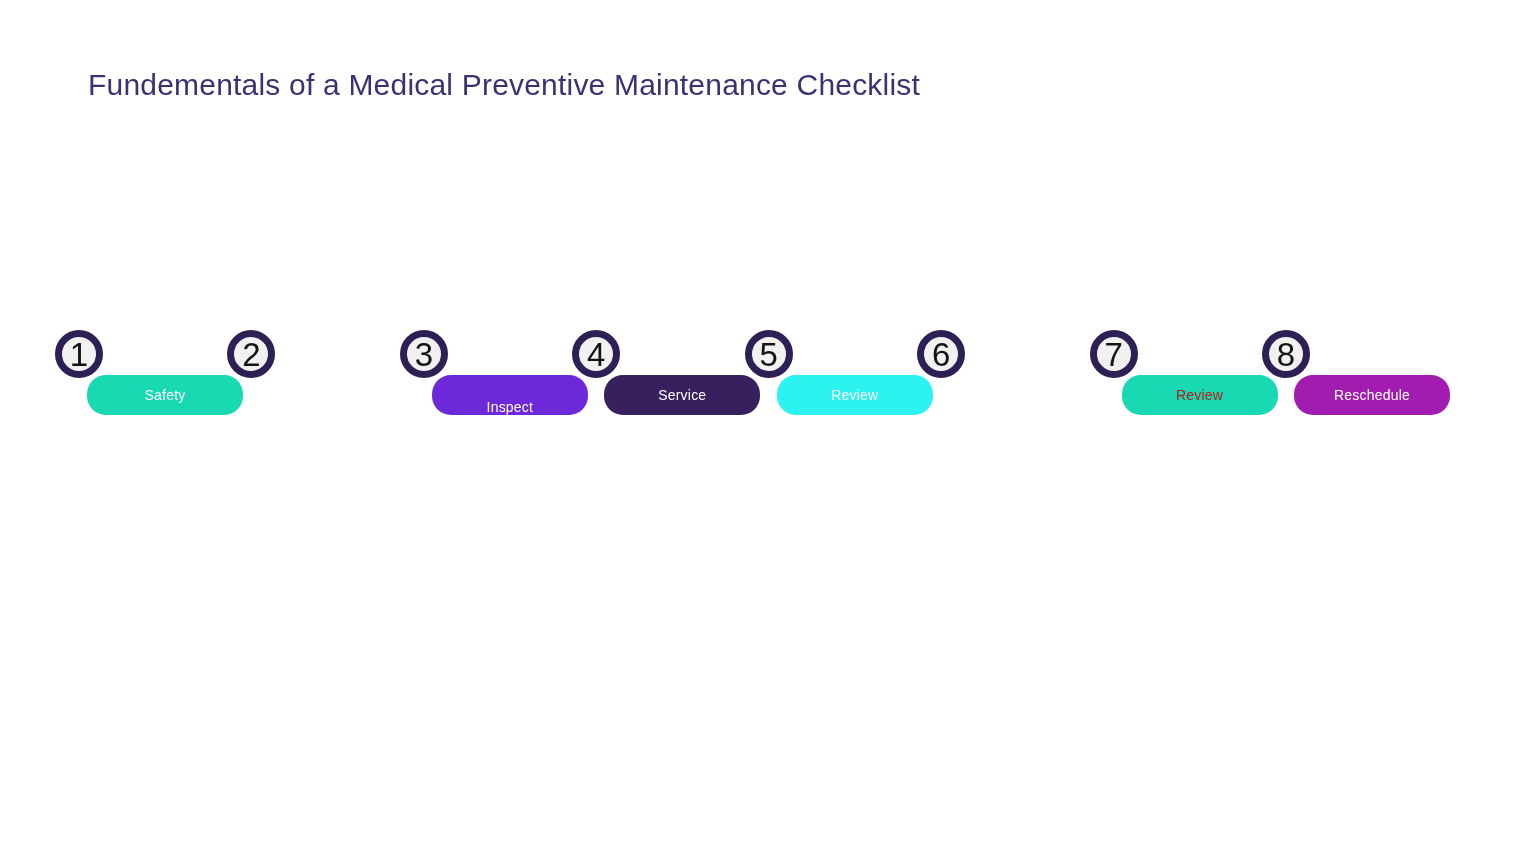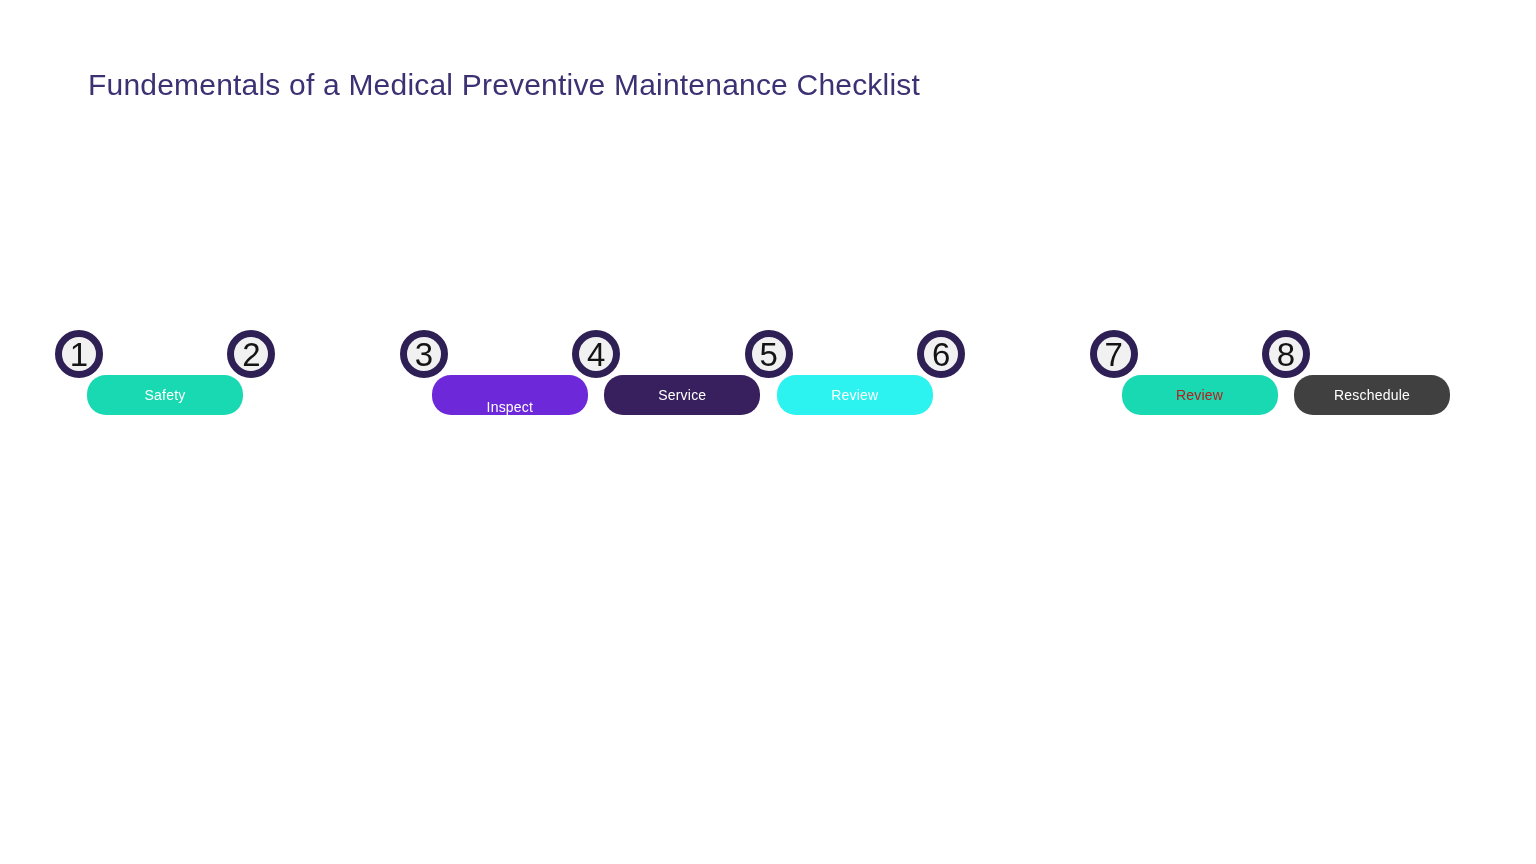--- a/index.html
+++ b/index.html
@@ -155,21 +155,21 @@
     <div class="step" style="left: 1121.58px;">
       <div class="pill" style="background: rgb(24, 217, 177);">
         <span class="pill-label" style="color: #b91c1c;">Review</span>
       </div>
       <div class="circle" style="border-color: rgb(46, 31, 85); background: rgb(241, 241, 241);">
         <span class="circle-number" style="color: rgb(20, 20, 20);">7</span>
       </div>
     </div>
 
     <div class="step" style="left: 1294.01px;">
-      <div class="pill" style="background: #404040;">
+      <div class="pill" style="background: #a21caf;">
         <span class="pill-label" style="color: rgb(255, 255, 255);">Reschedule</span>
       </div>
       <div class="circle" style="border-color: rgb(46, 31, 85); background: rgb(241, 241, 241);">
         <span class="circle-number" style="color: rgb(20, 20, 20);">8</span>
       </div>
     </div>
   </div>
 
 
 </div>

